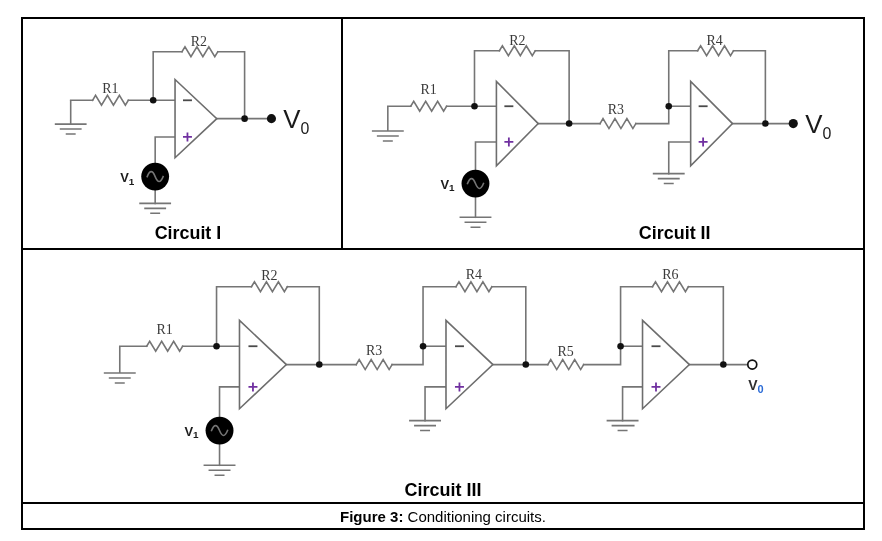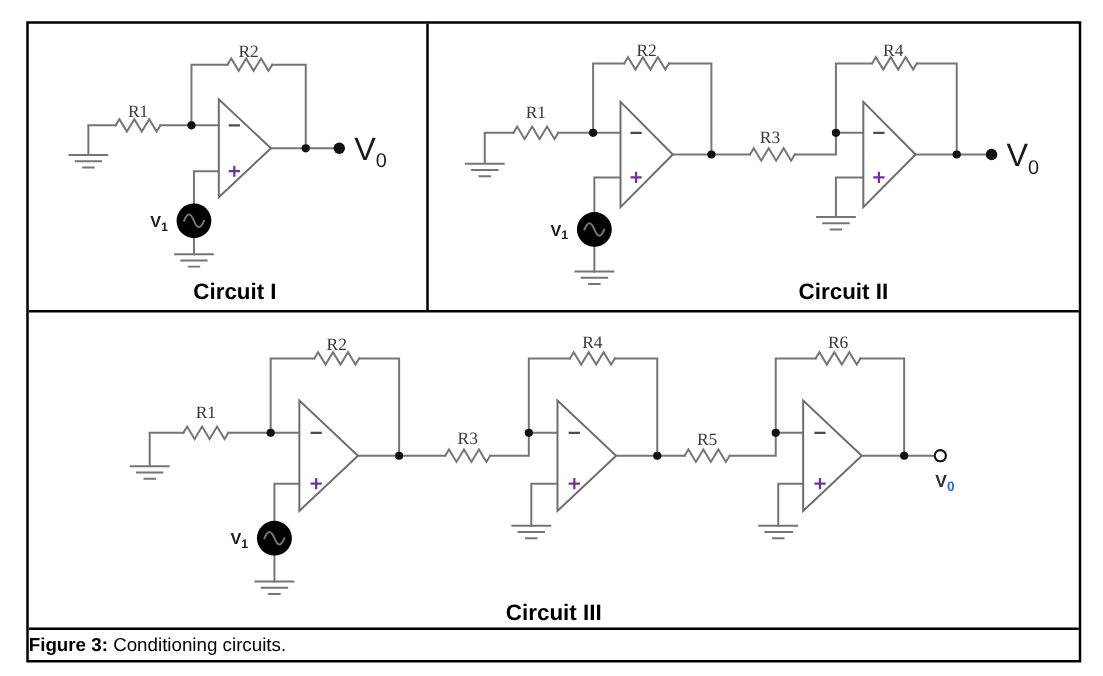--- a/index.html
+++ b/index.html
@@ -9,21 +9,21 @@
   }
   .fig-table{
     position:absolute;left:21px;top:17px;width:844px;height:513px;
     box-sizing:border-box;border:2px solid #000;display:flex;flex-direction:column;
     background:#fff;
   }
   .row-top{display:flex;flex-direction:row;height:229px;border-bottom:2px solid #000;}
   .cell-c1{width:318px;border-right:2px solid #000;position:relative;}
   .cell-c2{flex:1;position:relative;}
   .row-mid{height:252px;border-bottom:2px solid #000;position:relative;}
-  .row-caption{height:24px;display:flex;align-items:center;}
+  .row-caption{height:24px;display:flex;align-items:center;justify-content:center;}
   .caption{font-size:15px;color:#000;white-space:pre;}
   .caption b{font-weight:bold;}
   svg{display:block;}
   svg text{font-family:"Liberation Serif",serif;fill:#3a3a3a;}
   text.rlabel{font-size:14px;}
   text.vsrc{font-family:"Liberation Sans",sans-serif;font-weight:bold;font-size:13px;fill:#1c1c1c;}
   text.voutBig{font-family:"Liberation Sans",sans-serif;font-size:26px;fill:#1a1a1a;}
   text.voutSmall{font-family:"Liberation Sans",sans-serif;font-weight:bold;font-size:14px;fill:#2f2f2f;}
   text.ctitle{font-family:"Liberation Sans",sans-serif;font-weight:bold;font-size:18px;fill:#000;}
   .wire{stroke:#757575;stroke-width:1.6;fill:none;stroke-linecap:square;}

